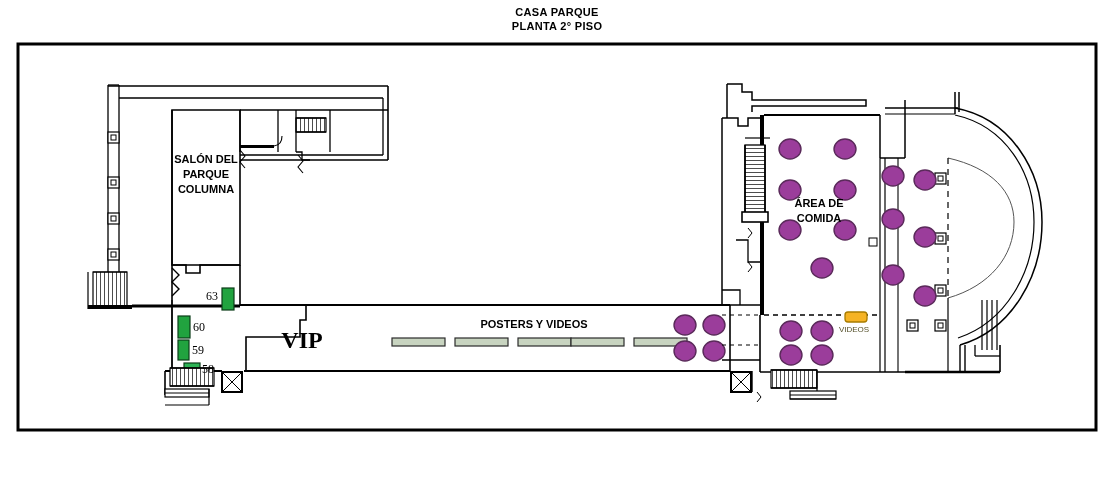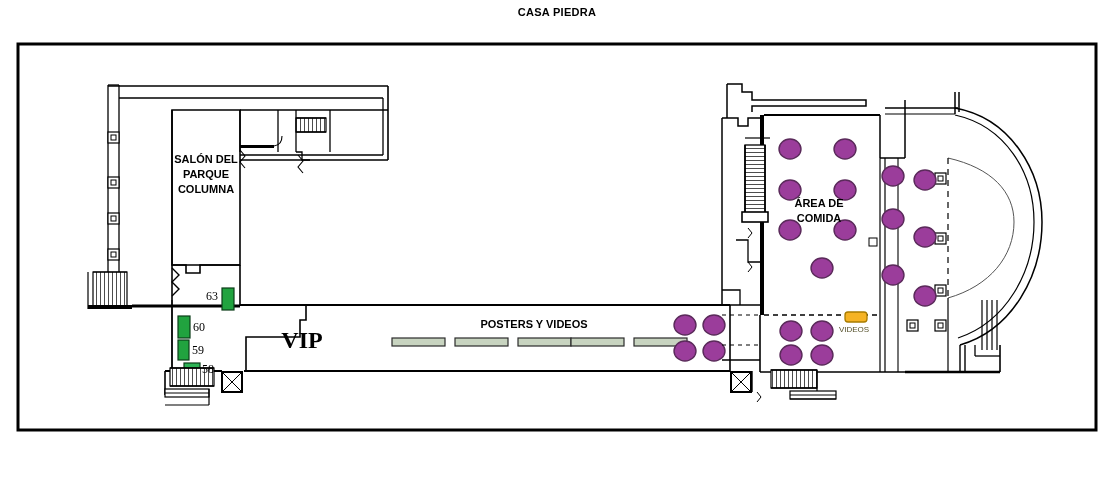--- a/index.html
+++ b/index.html
@@ -62,21 +62,22 @@
     font-size: 8px;
     fill: #55502a;
   }
 </style>
 </head>
 <body>
 
 <div id="plan-root">
 
   <div class="title-block">
-    <div class="title-line">CASA PIEDRA</div>
+    <div class="title-line">CASA PARQUE</div>
+    <div class="title-line">PLANTA 2° PISO</div>
   </div>
 
   <svg class="plan-svg" width="1114" height="478" viewBox="0 0 1114 478">
 
     <defs>
       <pattern id="stairHatchV" width="4" height="4" patternUnits="userSpaceOnUse">
         <rect width="4" height="4" fill="#ffffff"></rect>
         <line x1="0" y1="0" x2="0" y2="4" stroke="#000000" stroke-width="1.4"></line>
       </pattern>
       <pattern id="stairHatchH" width="4" height="4" patternUnits="userSpaceOnUse">

